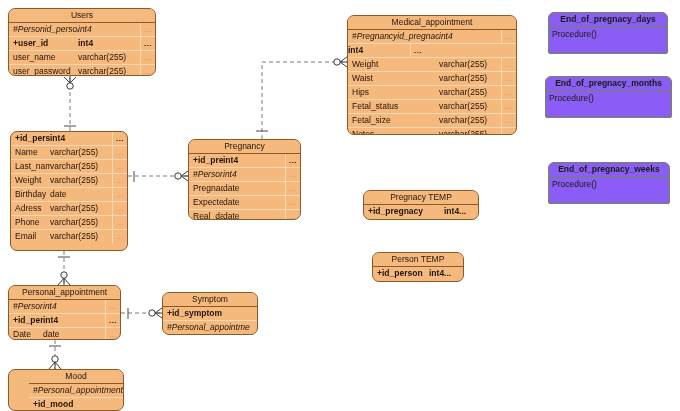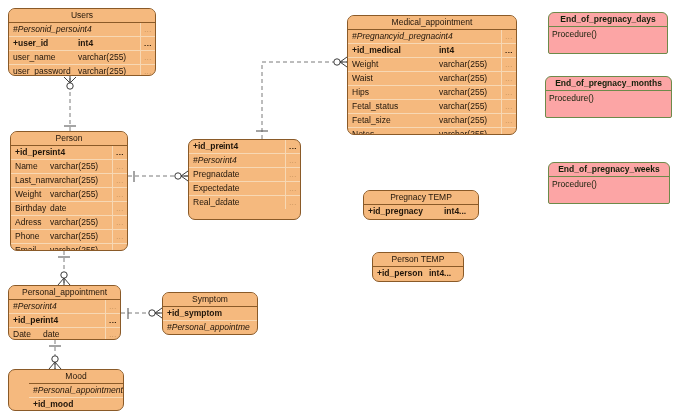--- a/index.html
+++ b/index.html
@@ -71,21 +71,21 @@
   .row.pk .c-name,.row.pk .c-type{font-weight:bold;}
   .row.pk .c-dots{color:#241505;font-weight:bold;font-size:8px;}
 
   
   .entity.compact .row .c-type{width:34px;}
   .entity.narrow .row .c-name{padding-right:3px;}
 
   .proc{
     position:absolute;
     box-sizing:border-box;
-    background:#fca5a5;
+    background:#8b5cf6;
     border:1px solid #6d8a4a;
     border-radius:6px 6px 2px 2px;
     z-index:3;
     color:#14200a;
     overflow:hidden;
   }
   .proc .hdr{
     height:13px;line-height:13px;
     font-size:8.5px;font-weight:bold;
     text-align:center;
@@ -204,21 +204,20 @@
       </div>
       <div class="entity" style="left: 347px; top: 15px; width: 170px; height: 120px;">
         <div class="hdr">Medical_appointment</div>
         <div class="rows">
           <div class="row fk">
             <span class="c-name">#Pregnancyid_pregnacy</span>
             <span class="c-type">int4</span>
             <span class="c-dots">...</span>
           </div>
           <div class="row pk">
-            <span class="c-name">+id_medical</span>
             <span class="c-type">int4</span>
             <span class="c-dots">...</span>
           </div>
           <div class="row">
             <span class="c-name">Weight</span>
             <span class="c-type">varchar(255)</span>
             <span class="c-dots">...</span>
           </div>
           <div class="row">
             <span class="c-name">Waist</span>
@@ -241,21 +240,20 @@
             <span class="c-dots">...</span>
           </div>
           <div class="row">
             <span class="c-name">Notes</span>
             <span class="c-type">varchar(255)</span>
             <span class="c-dots">...</span>
           </div>
         </div>
       </div>
       <div class="entity" style="left: 10px; top: 131px; width: 118px; height: 120px;">
-        <div class="hdr">Person</div>
         <div class="rows">
           <div class="row pk">
             <span class="c-name">+id_person</span>
             <span class="c-type">int4</span>
             <span class="c-dots">...</span>
           </div>
           <div class="row">
             <span class="c-name">Name</span>
             <span class="c-type">varchar(255)</span>
             <span class="c-dots">...</span>
@@ -286,20 +284,21 @@
             <span class="c-dots">...</span>
           </div>
           <div class="row">
             <span class="c-name">Email</span>
             <span class="c-type">varchar(255)</span>
             <span class="c-dots">...</span>
           </div>
         </div>
       </div>
       <div class="entity" style="left: 188px; top: 139px; width: 113px; height: 81px;">
+        <div class="hdr">Pregnancy</div>
         <div class="rows">
           <div class="row pk">
             <span class="c-name">+id_pregnacy</span>
             <span class="c-type">int4</span>
             <span class="c-dots">...</span>
           </div>
           <div class="row fk">
             <span class="c-name">#Personid_person</span>
             <span class="c-type">int4</span>
             <span class="c-dots">...</span>

